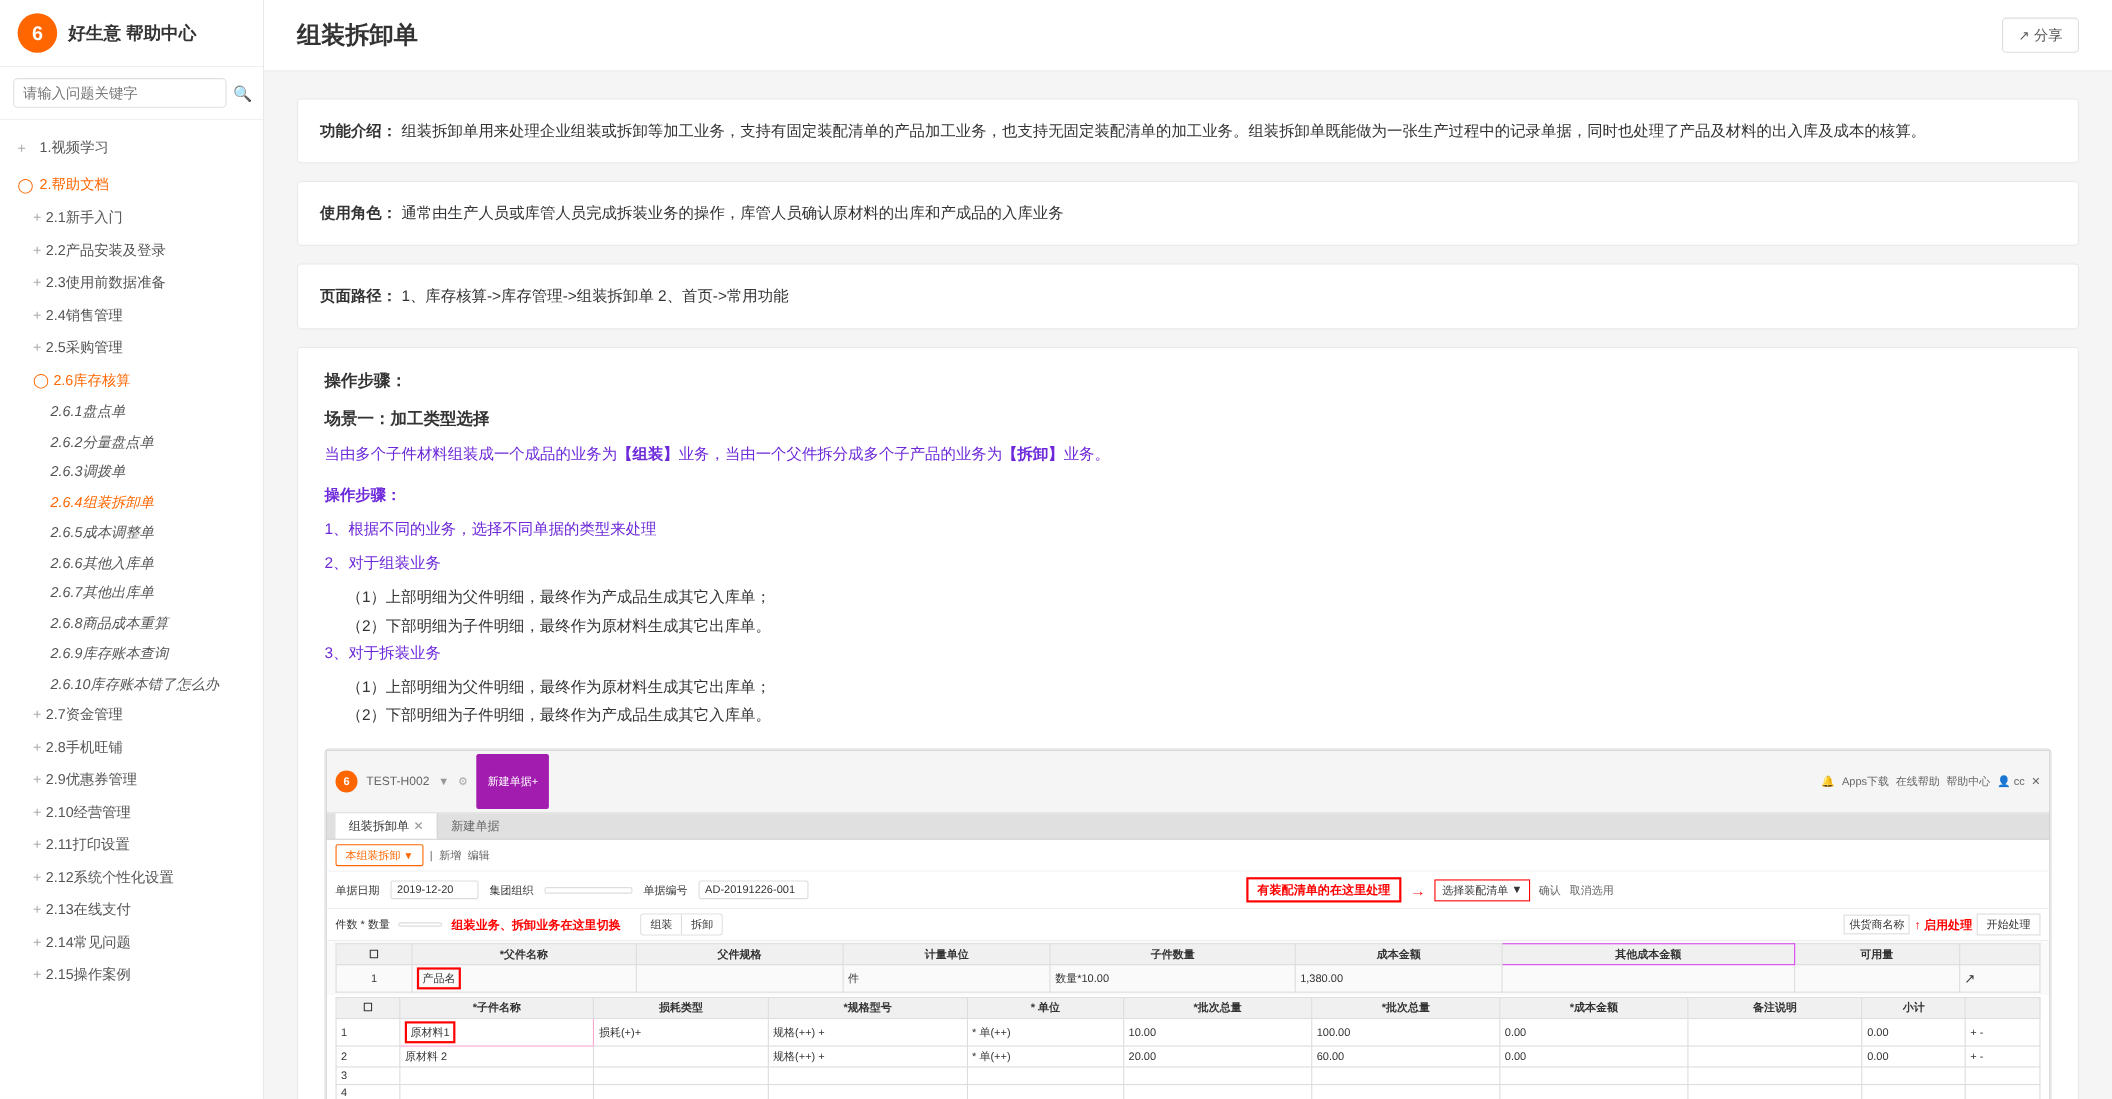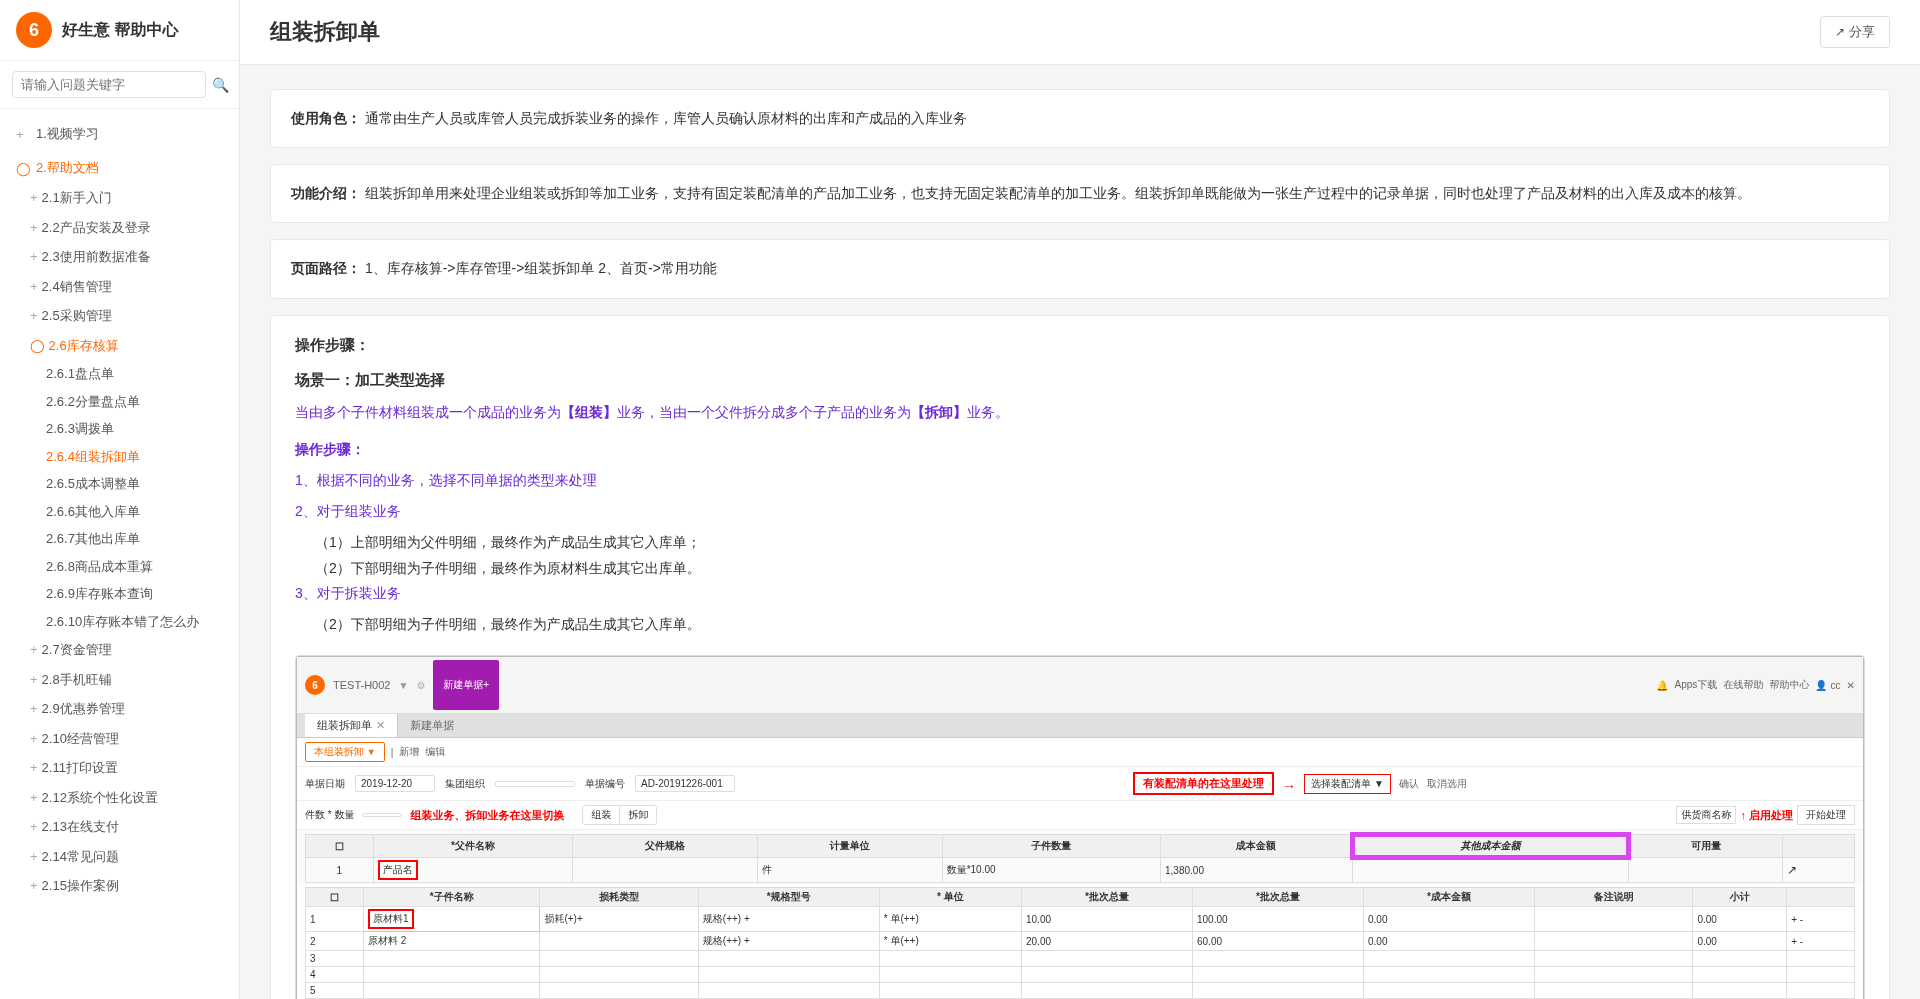--- a/index.html
+++ b/index.html
@@ -100,20 +100,21 @@
     .nav-sub-item {
       padding: 5px 16px 5px 0;
       font-size: 13px;
       color: #555;
       cursor: pointer;
       line-height: 1.5;
     }
     .nav-sub-item.active { color: #ff6600; }
     .nav-sub-sub-items {
       padding-left: 16px;
+      font-style: italic;
     }
     .nav-sub-sub-item {
       padding: 4px 16px 4px 0;
       font-size: 13px;
       color: #555;
       cursor: pointer;
       line-height: 1.5;
     }
     .nav-sub-sub-item.active { color: #ff6600; }
 
@@ -312,27 +313,27 @@
     <h1 id="page-title">组装拆卸单</h1>
     <button id="share-btn">
       <span style="font-size:12px;">↗</span>
       <span>分享</span>
     </button>
   </div>
 
   <div id="content-area">
 
     <div class="info-block">
+      <span style="font-weight:bold;">功能介绍：</span>
+      <span>组装拆卸单用来处理企业组装或拆卸等加工业务，支持有固定装配清单的产品加工业务，也支持无固定装配清单的加工业务。组装拆卸单既能做为一张生产过程中的记录单据，同时也处理了产品及材料的出入库及成本的核算。</span>
+    </div>
+
+    <div class="info-block">
       <span style="font-weight:bold;">使用角色：</span>
       <span>通常由生产人员或库管人员完成拆装业务的操作，库管人员确认原材料的出库和产成品的入库业务</span>
-    </div>
-
-    <div class="info-block">
-      <span style="font-weight:bold;">功能介绍：</span>
-      <span>组装拆卸单用来处理企业组装或拆卸等加工业务，支持有固定装配清单的产品加工业务，也支持无固定装配清单的加工业务。组装拆卸单既能做为一张生产过程中的记录单据，同时也处理了产品及材料的出入库及成本的核算。</span>
     </div>
 
     <div class="info-block">
       <span style="font-weight:bold;">页面路径：</span>
       <span>1、库存核算-&gt;库存管理-&gt;组装拆卸单 2、首页-&gt;常用功能</span>
     </div>
 
     <div style="background:#fff;border:1px solid #e8e8e8;border-radius:4px;padding:20px 24px;margin-bottom:16px;">
       <div class="section-heading">操作步骤：</div>
 
@@ -344,20 +345,21 @@
 
       <div class="step-text" style="font-weight:bold;margin-top:12px;">操作步骤：</div>
 
       <div class="step-text">1、根据不同的业务，选择不同单据的类型来处理</div>
 
       <div class="step-text">2、对于组装业务</div>
       <div class="sub-step">（1）上部明细为父件明细，最终作为产成品生成其它入库单；</div>
       <div class="sub-step">（2）下部明细为子件明细，最终作为原材料生成其它出库单。</div>
 
       <div class="step-text">3、对于拆装业务</div>
+      <div class="sub-step">（1）上部明细为父件明细，最终作为原材料生成其它出库单；</div>
       <div class="sub-step">（2）下部明细为子件明细，最终作为产成品生成其它入库单。</div>
 
       <div class="screenshot-container" style="position:relative;margin-top:18px;">
         <div style="background:#fff;border:1px solid #bbb;font-size:11px;font-family:Arial,sans-serif;">
 
           <div style="background:#f5f5f5;padding:3px 8px;display:flex;align-items:center;justify-content:space-between;border-bottom:1px solid #ddd;">
             <div style="display:flex;align-items:center;gap:8px;">
               <div style="width:20px;height:20px;background:#ff6600;border-radius:50%;display:flex;align-items:center;justify-content:center;color:#fff;font-size:10px;font-weight:bold;">6</div>
               <span style="font-size:11px;color:#666;">TEST-H002</span>
               <span style="font-size:10px;color:#999;">▼</span>
@@ -434,21 +436,21 @@
           <div style="padding:2px 8px;background:#fafafa;">
             <table style="width:100%;border-collapse:collapse;font-size:10px;">
               <thead>
                 <tr style="background:#f0f0f0;">
                   <th style="border:1px solid #ddd;padding:2px 4px;text-align:center;">☐</th>
                   <th style="border:1px solid #ddd;padding:2px 4px;">*父件名称</th>
                   <th style="border:1px solid #ddd;padding:2px 4px;">父件规格</th>
                   <th style="border:1px solid #ddd;padding:2px 4px;">计量单位</th>
                   <th style="border:1px solid #ddd;padding:2px 4px;">子件数量</th>
                   <th style="border:1px solid #ddd;padding:2px 4px;">成本金额</th>
-                  <th style="border:5px solid #d946ef;padding:2px 4px;font-style:italic;">其他成本金额</th>
+                  <th style="border:1px solid #d946ef;padding:2px 4px;">其他成本金额</th>
                   <th style="border:1px solid #ddd;padding:2px 4px;">可用量</th>
                   <th style="border:1px solid #ddd;padding:2px 4px;"></th>
                 </tr>
               </thead>
               <tbody>
                 <tr>
                   <td style="border:1px solid #ddd;padding:2px 4px;text-align:center;">1</td>
                   <td style="border:1px solid #ddd;padding:2px 4px;">
                     <div style="border:2px solid #ff0000;padding:1px 3px;display:inline-block;">产品名</div>
                   </td>

